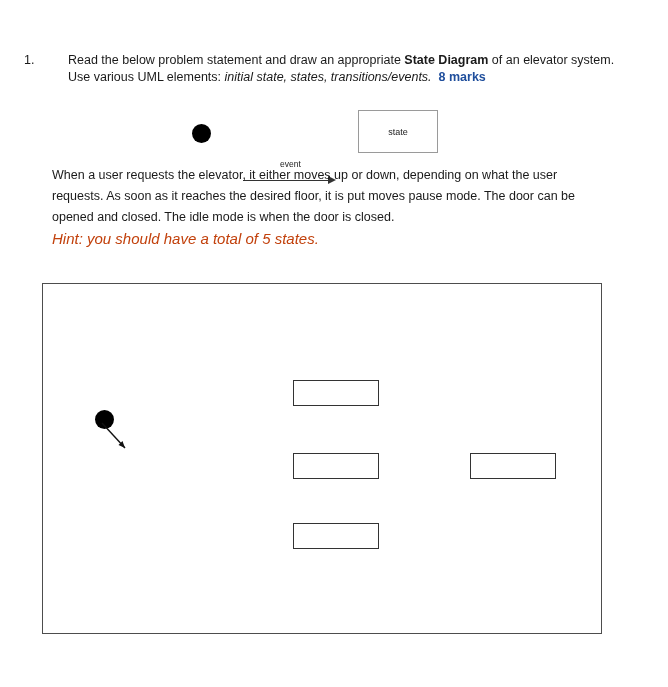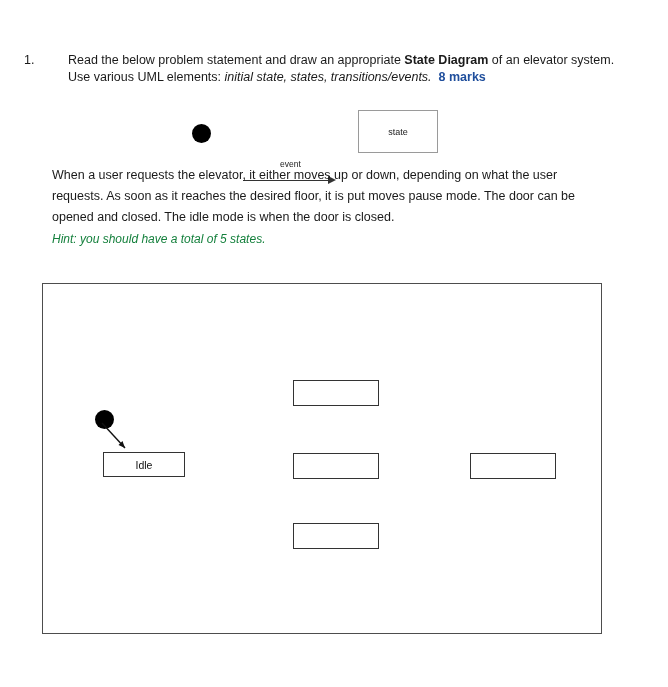--- a/index.html
+++ b/index.html
@@ -119,24 +119,24 @@
     top: 165px;
     width: 560px;
     font-size: 12.5px;
     line-height: 21px;
   }
   .hint {
     position: absolute;
     left: 52px;
     top: 230px;
     width: 560px;
-    font-size: 12px;
+    font-size: 15px;
     font-style: italic;
     line-height: 18px;
-    color: #15803d;
+    color: #c2410c;
   }
 
   
   .canvas {
     position: absolute;
     left: 42px;
     top: 283px;
     width: 558px;
     height: 349px;
     border: 1px solid #4d4d4d;
@@ -194,18 +194,17 @@
 
 <div class="para">When a user requests the elevator, it either moves up or down, depending on what the user requests. As soon as it reaches the desired floor, it is put moves pause mode. The door can be opened and closed. The idle mode is when the door is closed.</div>
 <div class="hint">Hint: you should have a total of 5 states.</div>
 
 <div class="canvas">
   <div class="start-dot"></div>
   <svg class="start-arrow" viewBox="0 0 34 34">
     <line x1="1" y1="1" x2="24" y2="26" stroke="#111" stroke-width="1.4"></line>
     <polygon points="24,26 17.5,23 21.5,19" fill="#111"></polygon>
   </svg>
-  <div class="state-box sb-idle">Idle</div>
   <div class="state-box sb-1"></div>
   <div class="state-box sb-2"></div>
   <div class="state-box sb-3"></div>
   <div class="state-box sb-4"></div>
 </div>
 
 </body></html>

